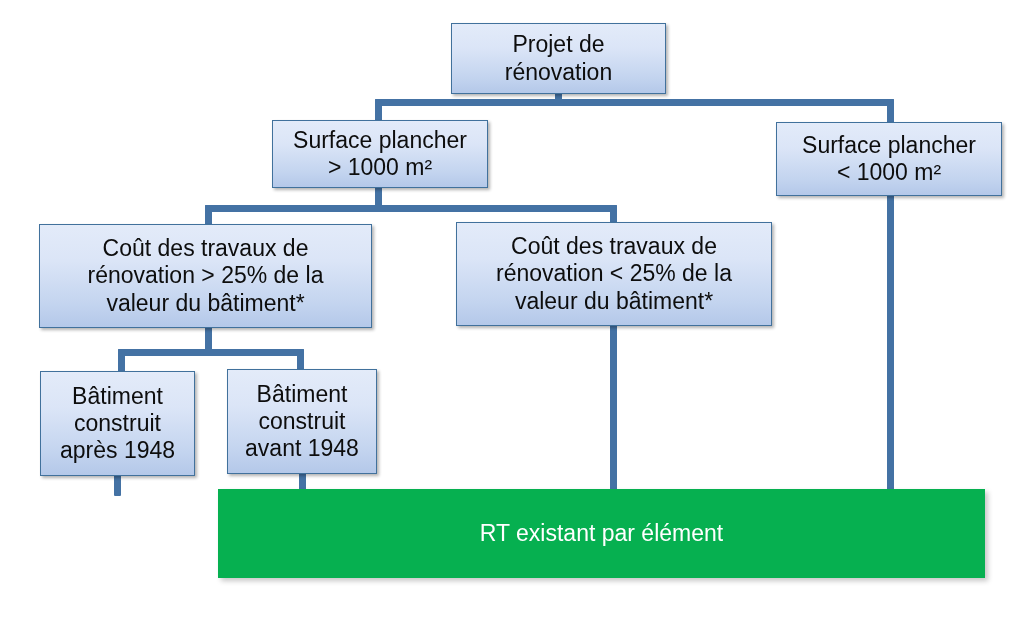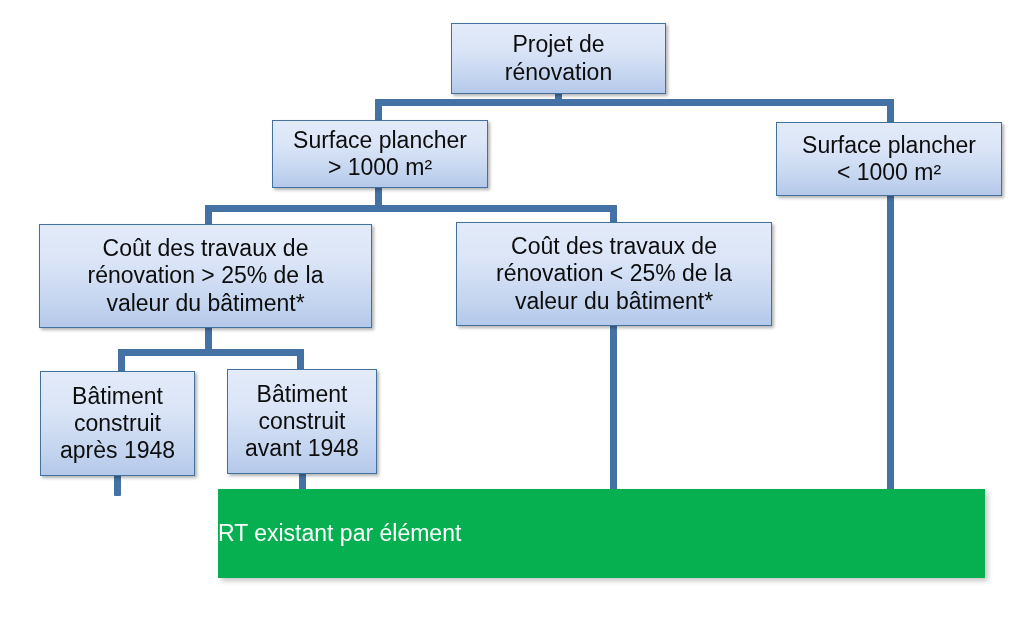--- a/index.html
+++ b/index.html
@@ -50,20 +50,21 @@
   }
 
   
   .greenbar {
     position: absolute;
     box-sizing: border-box;
     background: #06b050;
     box-shadow: 3px 3px 5px rgba(0,0,0,0.22);
     display: flex;
     align-items: center;
+    justify-content: center;
     color: #ffffff;
     z-index: 3;
   }
 
   
   #node-root      { left: 451px; top: 23px;  width: 215px; height: 71px;  font-size: 23px; }
   #node-sp-gt     { left: 272px; top: 120px; width: 216px; height: 68px;  font-size: 23px; }
   #node-sp-lt     { left: 776px; top: 122px; width: 226px; height: 74px;  font-size: 23px; }
   #node-cost-gt   { left: 39px;  top: 224px; width: 333px; height: 104px; font-size: 23px; }
   #node-cost-lt   { left: 456px; top: 222px; width: 316px; height: 104px; font-size: 23px; }

